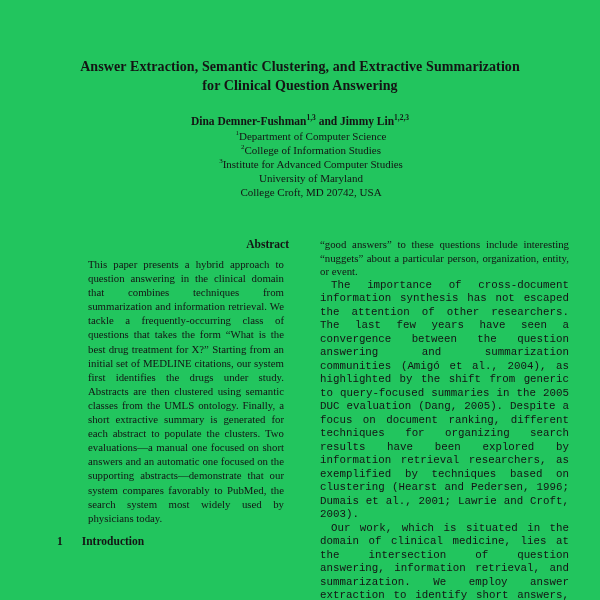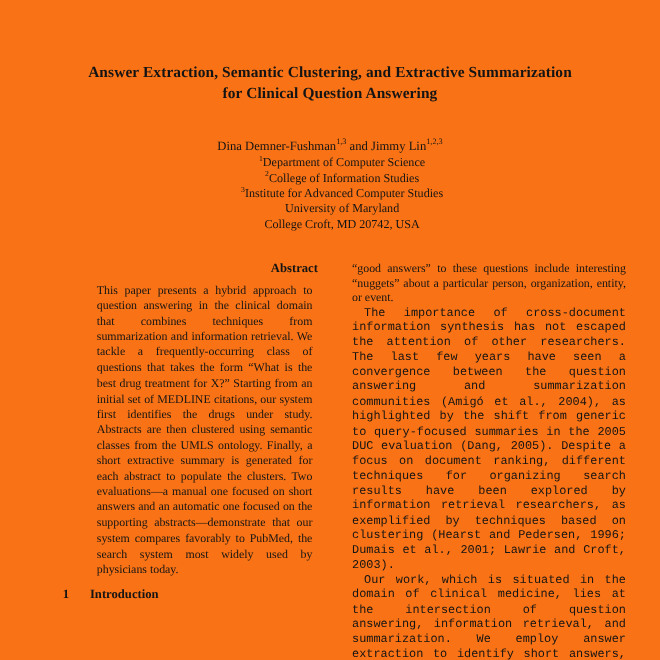--- a/index.html
+++ b/index.html
@@ -1,23 +1,23 @@
 <!DOCTYPE html>
 <html><head>
 <meta charset="utf-8">
 <style>
   html,body{margin:0;padding:0;background:#ffffff;}
   .page{
-    position:relative;width:600px;height:600px;background:#f97316;
+    position:relative;width:600px;height:600px;background:#22c55e;
     color:#141414;font-family:"Liberation Serif",serif;overflow:hidden;
   }
   .header{position:absolute;top:58px;left:0;width:600px;text-align:center;}
   .title{margin:0;font-size:14px;line-height:18.5px;font-weight:bold;letter-spacing:0.1px;}
   .title-line{display:block;}
-  .authors{margin-top:32px;font-size:11.5px;font-weight:normal;}
+  .authors{margin-top:20px;font-size:11.5px;font-weight:bold;}
   .auth-sup{font-size:7.5px;vertical-align:super;line-height:0;}
   .affiliations{margin-top:2px;font-size:11px;line-height:14px;margin-left:22px;}
   .affil-sup{font-size:7px;vertical-align:super;line-height:0;}
   .emails{margin-top:1px;font-family:"Liberation Mono",monospace;font-size:11.5px;color:#3c3c3c;white-space:pre;}
   .col{position:absolute;top:238px;font-size:10.8px;text-align:justify;}
   .col-left{left:57px;width:232px;}
   .col-right{left:320px;width:249px;}
   .abstract-heading{margin:0 0 7px 0;font-size:11.5px;font-weight:bold;text-align:right;}
   .abstract-text{margin:0 5px 0 31px;line-height:14.1px;}
   .section-heading{display:flex;margin:10px 0 8px 0;font-size:11.5px;font-weight:bold;text-align:left;}

